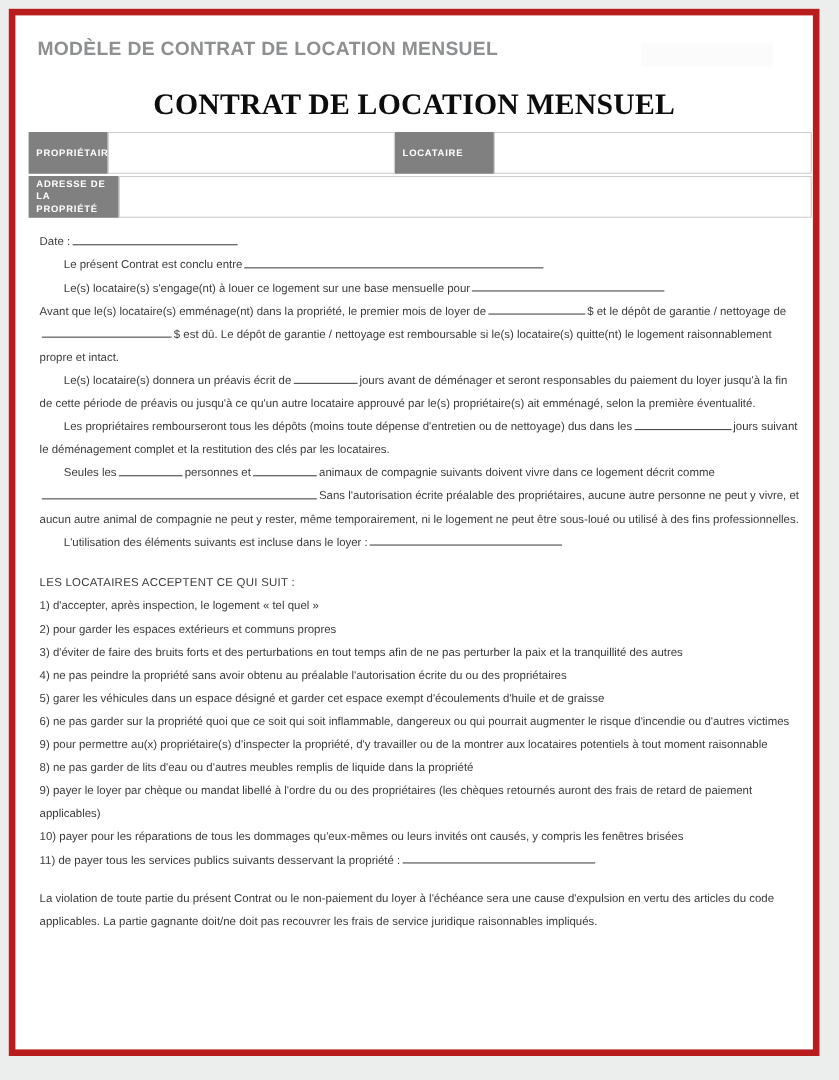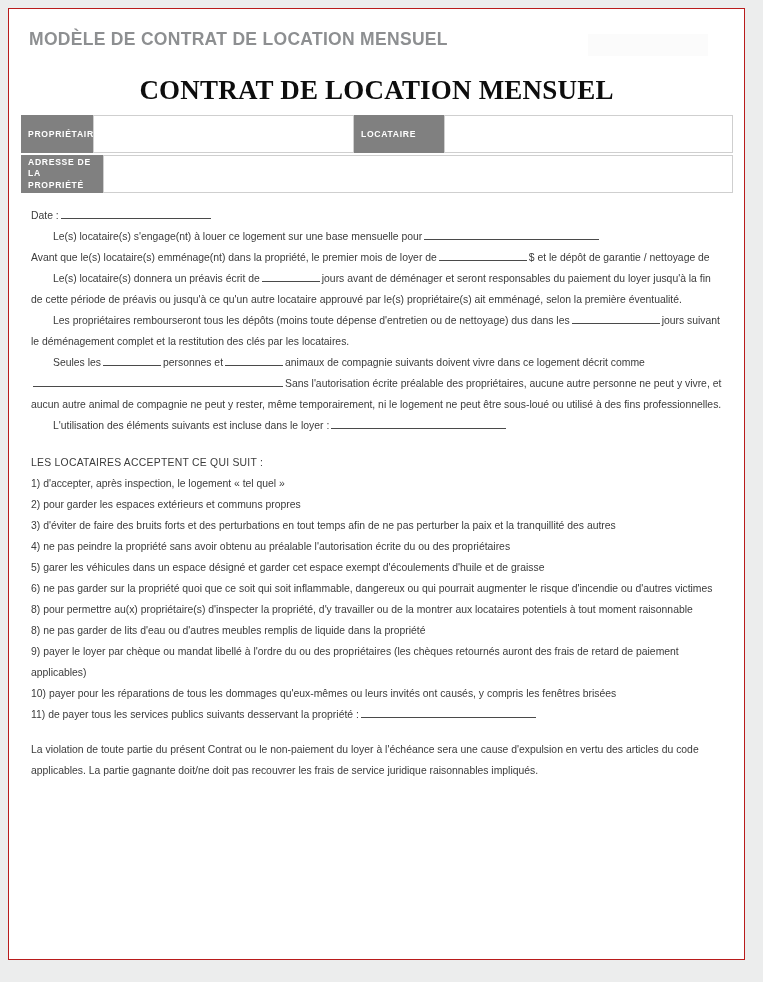--- a/index.html
+++ b/index.html
@@ -13,21 +13,21 @@
     font-family: "Liberation Sans", sans-serif;
     overflow: hidden;
   }
   .page {
     position: absolute;
     left: 8px;
     top: 8px;
     width: 737px;
     height: 952px;
     background: #ffffff;
-    border: 1px solid #b91c1c;
+    border: 6px solid #b91c1c;
     box-sizing: border-box;
     overflow: hidden;
   }
   .logo-ghost {
     position: absolute;
     right: 36px;
     top: 25px;
     width: 120px;
     height: 22px;
     background: #fbfbfb;
@@ -163,29 +163,35 @@
       </div>
     </div>
   </div>
 
   <div class="body-copy">
 
     <p class="p">
       <span>Date :</span><span class="ul-blank b-xl"></span>
     </p>
 
+    <p class="p indent">
+      <span>Le présent Contrat est conclu entre</span><span class="ul-blank b-huge"></span>
+    </p>
 
     <p class="p indent">
       <span>Le(s) locataire(s) s'engage(nt) à louer ce logement sur une base mensuelle pour</span><span class="ul-blank b-xxl"></span>
     </p>
 
     <p class="p">
       <span>Avant que le(s) locataire(s) emménage(nt) dans la propriété, le premier mois de loyer de</span><span class="ul-blank b-md"></span><span>$ et le dépôt de garantie / nettoyage de</span>
     </p>
 
+    <p class="p">
+      <span class="ul-blank b-lg"></span><span>$ est dû. Le dépôt de garantie / nettoyage est remboursable si le(s) locataire(s) quitte(nt) le logement raisonnablement propre et intact.</span>
+    </p>
 
     <p class="p indent">
       <span>Le(s) locataire(s) donnera un préavis écrit de</span><span class="ul-blank b-sm"></span><span>jours avant de déménager et seront responsables du paiement du loyer jusqu'à la fin de cette période de préavis ou jusqu'à ce qu'un autre locataire approuvé par le(s) propriétaire(s) ait emménagé, selon la première éventualité.</span>
     </p>
 
     <p class="p indent">
       <span>Les propriétaires rembourseront tous les dépôts (moins toute dépense d'entretien ou de nettoyage) dus dans les</span><span class="ul-blank b-md"></span><span>jours suivant le déménagement complet et la restitution des clés par les locataires.</span>
     </p>
 
     <p class="p indent">
@@ -201,21 +207,21 @@
     </p>
 
     <p class="p section-head">LES LOCATAIRES ACCEPTENT CE QUI SUIT :</p>
 
     <p class="p">1) d'accepter, après inspection, le logement « tel quel »</p>
     <p class="p">2) pour garder les espaces extérieurs et communs propres</p>
     <p class="p">3) d'éviter de faire des bruits forts et des perturbations en tout temps afin de ne pas perturber la paix et la tranquillité des autres</p>
     <p class="p">4) ne pas peindre la propriété sans avoir obtenu au préalable l'autorisation écrite du ou des propriétaires</p>
     <p class="p">5) garer les véhicules dans un espace désigné et garder cet espace exempt d'écoulements d'huile et de graisse</p>
     <p class="p">6) ne pas garder sur la propriété quoi que ce soit qui soit inflammable, dangereux ou qui pourrait augmenter le risque d'incendie ou d'autres victimes</p>
-    <p class="p">8) pour permettre au(x) propriétaire(s) d'inspecter la propriété, d'y travailler ou de la montrer aux locataires potentiels à tout moment raisonnable</p>
+    <p class="p">9) pour permettre au(x) propriétaire(s) d'inspecter la propriété, d'y travailler ou de la montrer aux locataires potentiels à tout moment raisonnable</p>
     <p class="p">8) ne pas garder de lits d'eau ou d'autres meubles remplis de liquide dans la propriété</p>
     <p class="p">9) payer le loyer par chèque ou mandat libellé à l'ordre du ou des propriétaires (les chèques retournés auront des frais de retard de paiement applicables)</p>
     <p class="p">10) payer pour les réparations de tous les dommages qu'eux-mêmes ou leurs invités ont causés, y compris les fenêtres brisées</p>
 
     <p class="p">
       <span>11) de payer tous les services publics suivants desservant la propriété :</span><span class="ul-blank b-xxl"></span>
     </p>
 
     <p class="p gap">La violation de toute partie du présent Contrat ou le non-paiement du loyer à l'échéance sera une cause d'expulsion en vertu des articles du code applicables. La partie gagnante doit/ne doit pas recouvrer les frais de service juridique raisonnables impliqués.</p>
 

